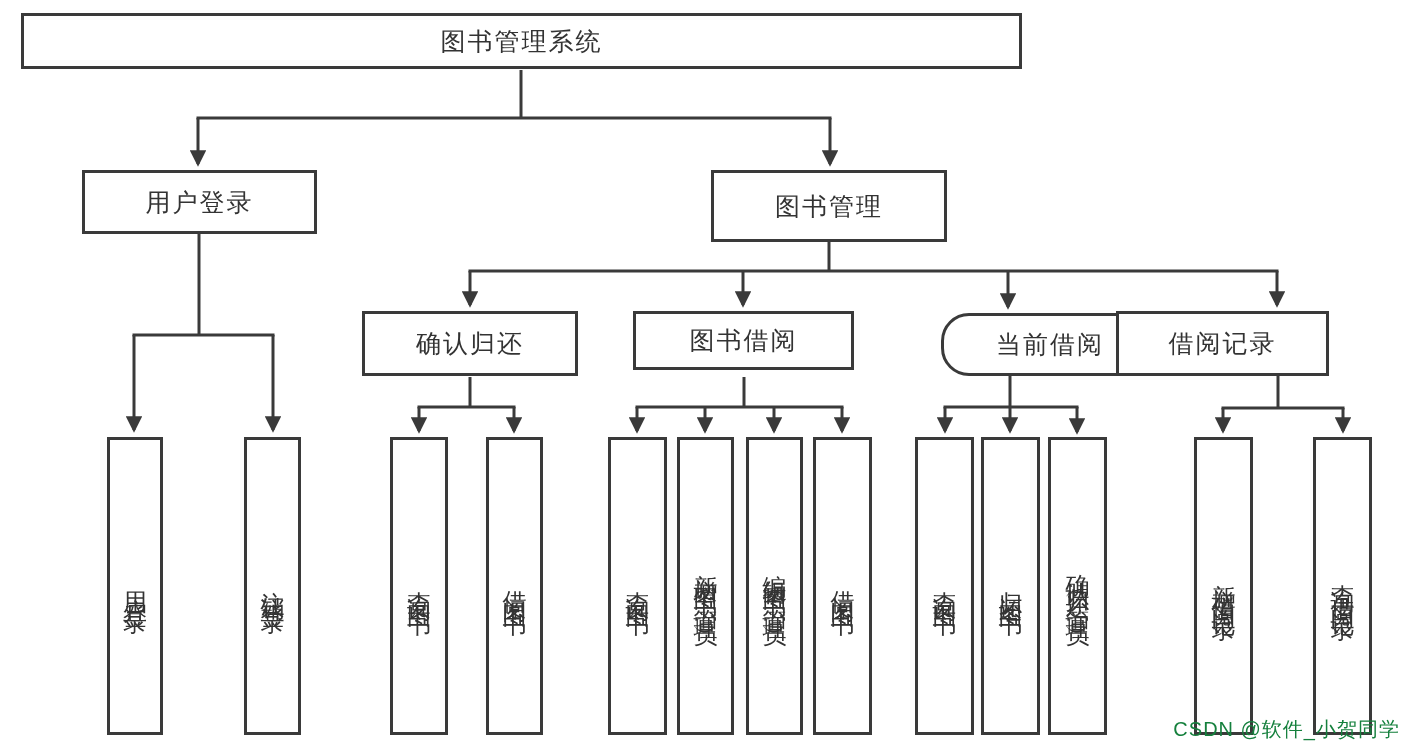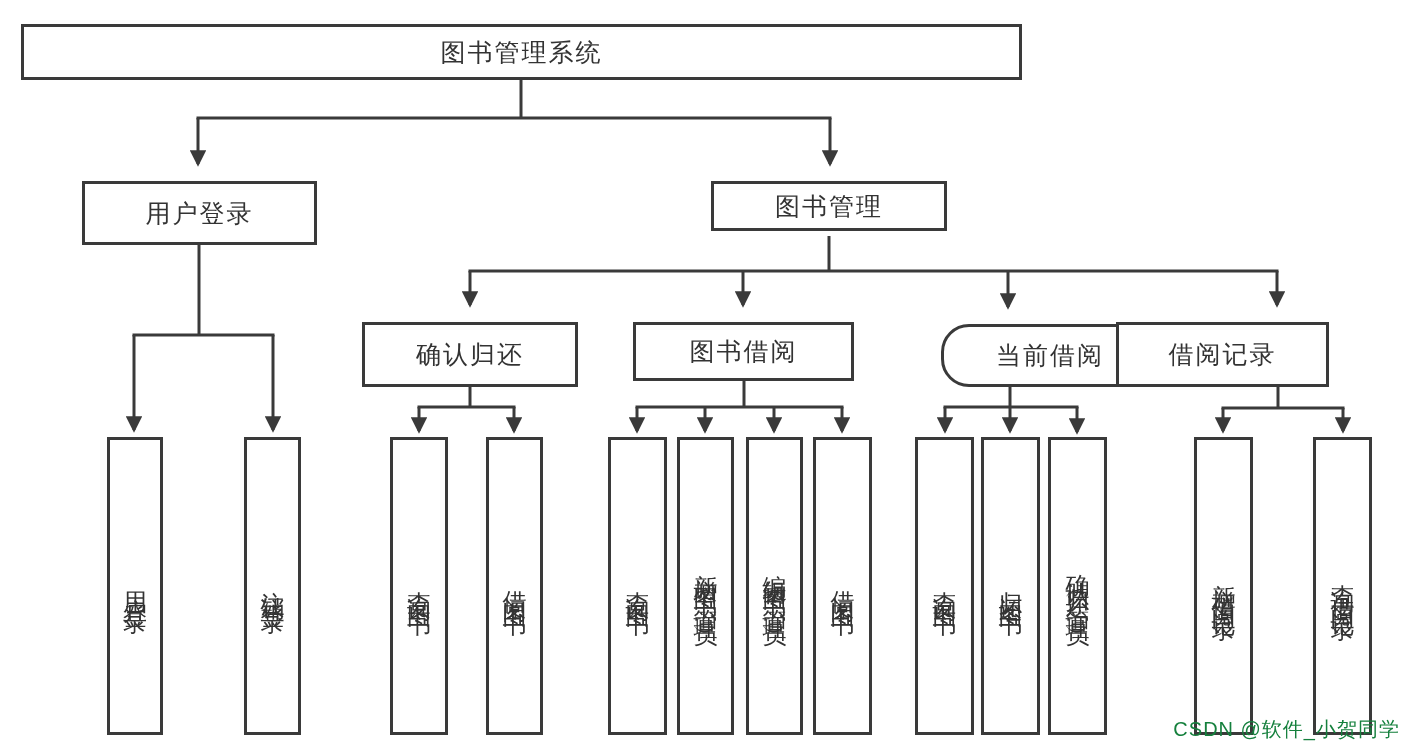--- a/index.html
+++ b/index.html
@@ -24,21 +24,20 @@
     color: #333333;
     display: flex;
     align-items: center;
     justify-content: center;
     text-align: center;
   }
   .box.h {
     font-size: 25px;
     letter-spacing: 2px;
     line-height: 1;
-    margin-top: 11px;
   }
   .box.v {
     writing-mode: vertical-rl;
     font-size: 24px;
     letter-spacing: 7px;
     line-height: 1;
     top: 437px;
     height: 298px;
   }
   .watermark {
@@ -102,21 +101,21 @@
       <path d="M1278,376 L1278,408"></path>
       <path d="M1221.5,408 L1344.5,408"></path>
       <path d="M1223,408 L1223,431" marker-end="url(#ah)"></path>
       <path d="M1343,408 L1343,431" marker-end="url(#ah)"></path>
     </g>
   </svg>
 
   <div class="box h" style="left:21px; top:13px; width:1001px; height:56px;">图书管理系统</div>
 
   <div class="box h" style="left:82px; top:170px; width:235px; height:64px;">用户登录</div>
-  <div class="box h" style="left:711px; top:170px; width:236px; height:50px;">图书管理</div>
+  <div class="box h" style="left:711px; top:170px; width:236px; height:72px;">图书管理</div>
 
   <div class="box h" style="left:362px; top:311px; width:216px; height:65px;">确认归还</div>
   <div class="box h" style="left:633px; top:311px; width:221px; height:59px;">图书借阅</div>
   <div class="box h" style="left:941px; top:313px; width:218px; height:63px;border-radius:28px;">当前借阅</div>
   <div class="box h" style="left:1116px; top:311px; width:213px; height:65px;">借阅记录</div>
 
   <div class="box v" style="left:107px; width:56px;">用户登录</div>
   <div class="box v" style="left:244px; width:57px;">注销登录</div>
 
   <div class="box v" style="left:390px; width:58px;">查询图书</div>

